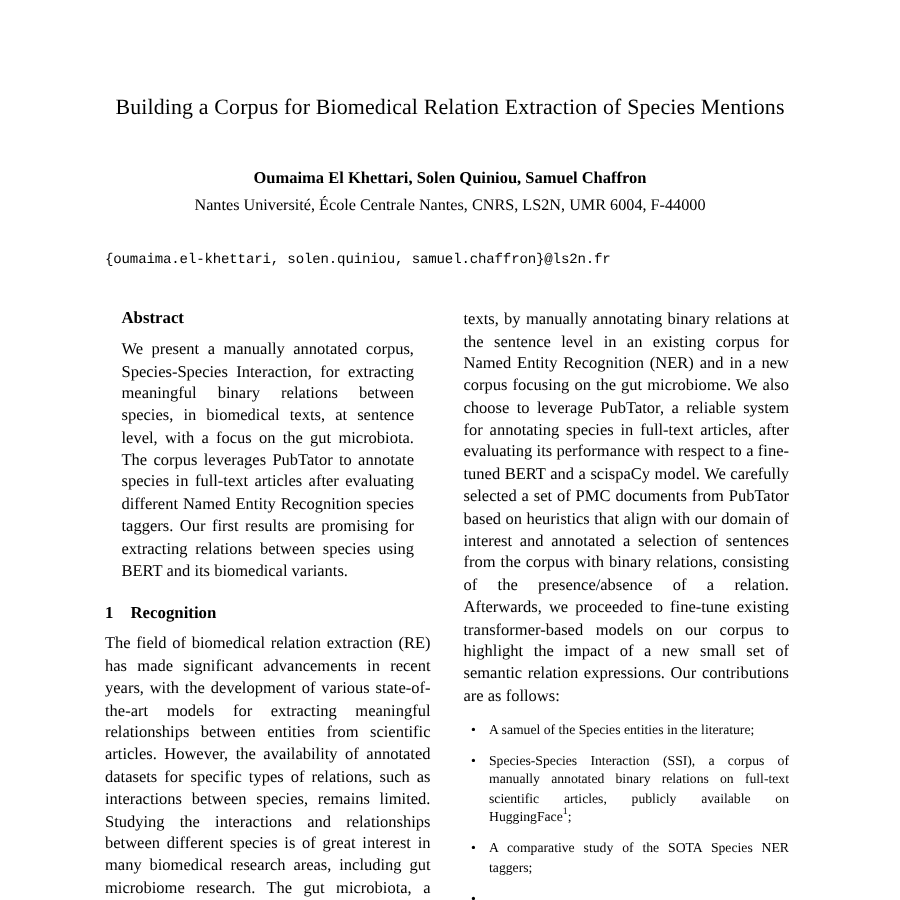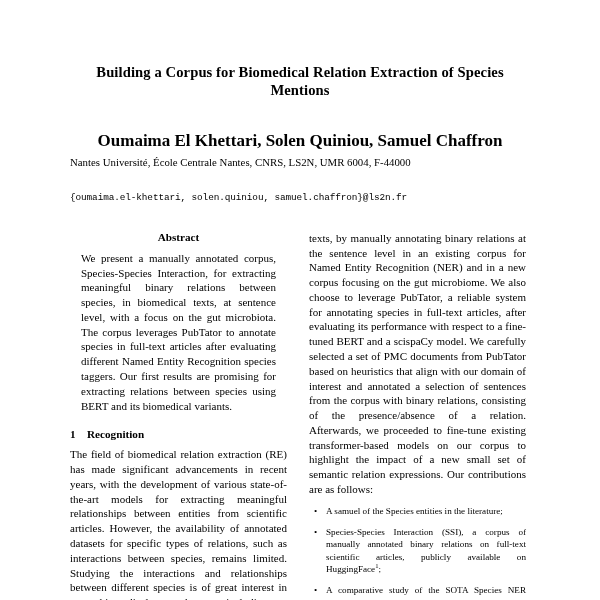--- a/index.html
+++ b/index.html
@@ -18,35 +18,36 @@
     position: relative;
     width: 600px;
     height: 600px;
     box-sizing: border-box;
     padding: 0 70px;
     overflow: hidden;
   }
   .title {
     margin-top: 64px;
     font-size: 14.6px;
-    font-weight: bold;
+    font-weight: normal;
     text-align: center;
     letter-spacing: 0.1px;
     line-height: 1.2;
   }
   .authors {
     margin-top: 31px;
-    font-size: 17px;
+    font-size: 11px;
     font-weight: bold;
     text-align: center;
     line-height: 1.25;
   }
   .affiliation {
     margin-top: 5px;
     font-size: 10.8px;
+    text-align: center;
     line-height: 1.25;
   }
   .email {
     margin-top: 22px;
     font-size: 9.4px;
     text-align: left;
     font-family: "Liberation Mono", monospace;
     letter-spacing: -0.1px;
   }
   .columns {
@@ -57,21 +58,20 @@
   .col {
     width: 217px;
     flex: 0 0 217px;
   }
   .abstract-block {
     padding: 0 11px;
   }
   .sec-head-centered {
     font-size: 11.2px;
     font-weight: bold;
-    text-align: center;
     margin-bottom: 8px;
   }
   p.body {
     margin: 0;
     font-size: 11px;
     line-height: 1.345;
     text-align: justify;
     text-justify: inter-word;
     hyphens: manual;
   }

